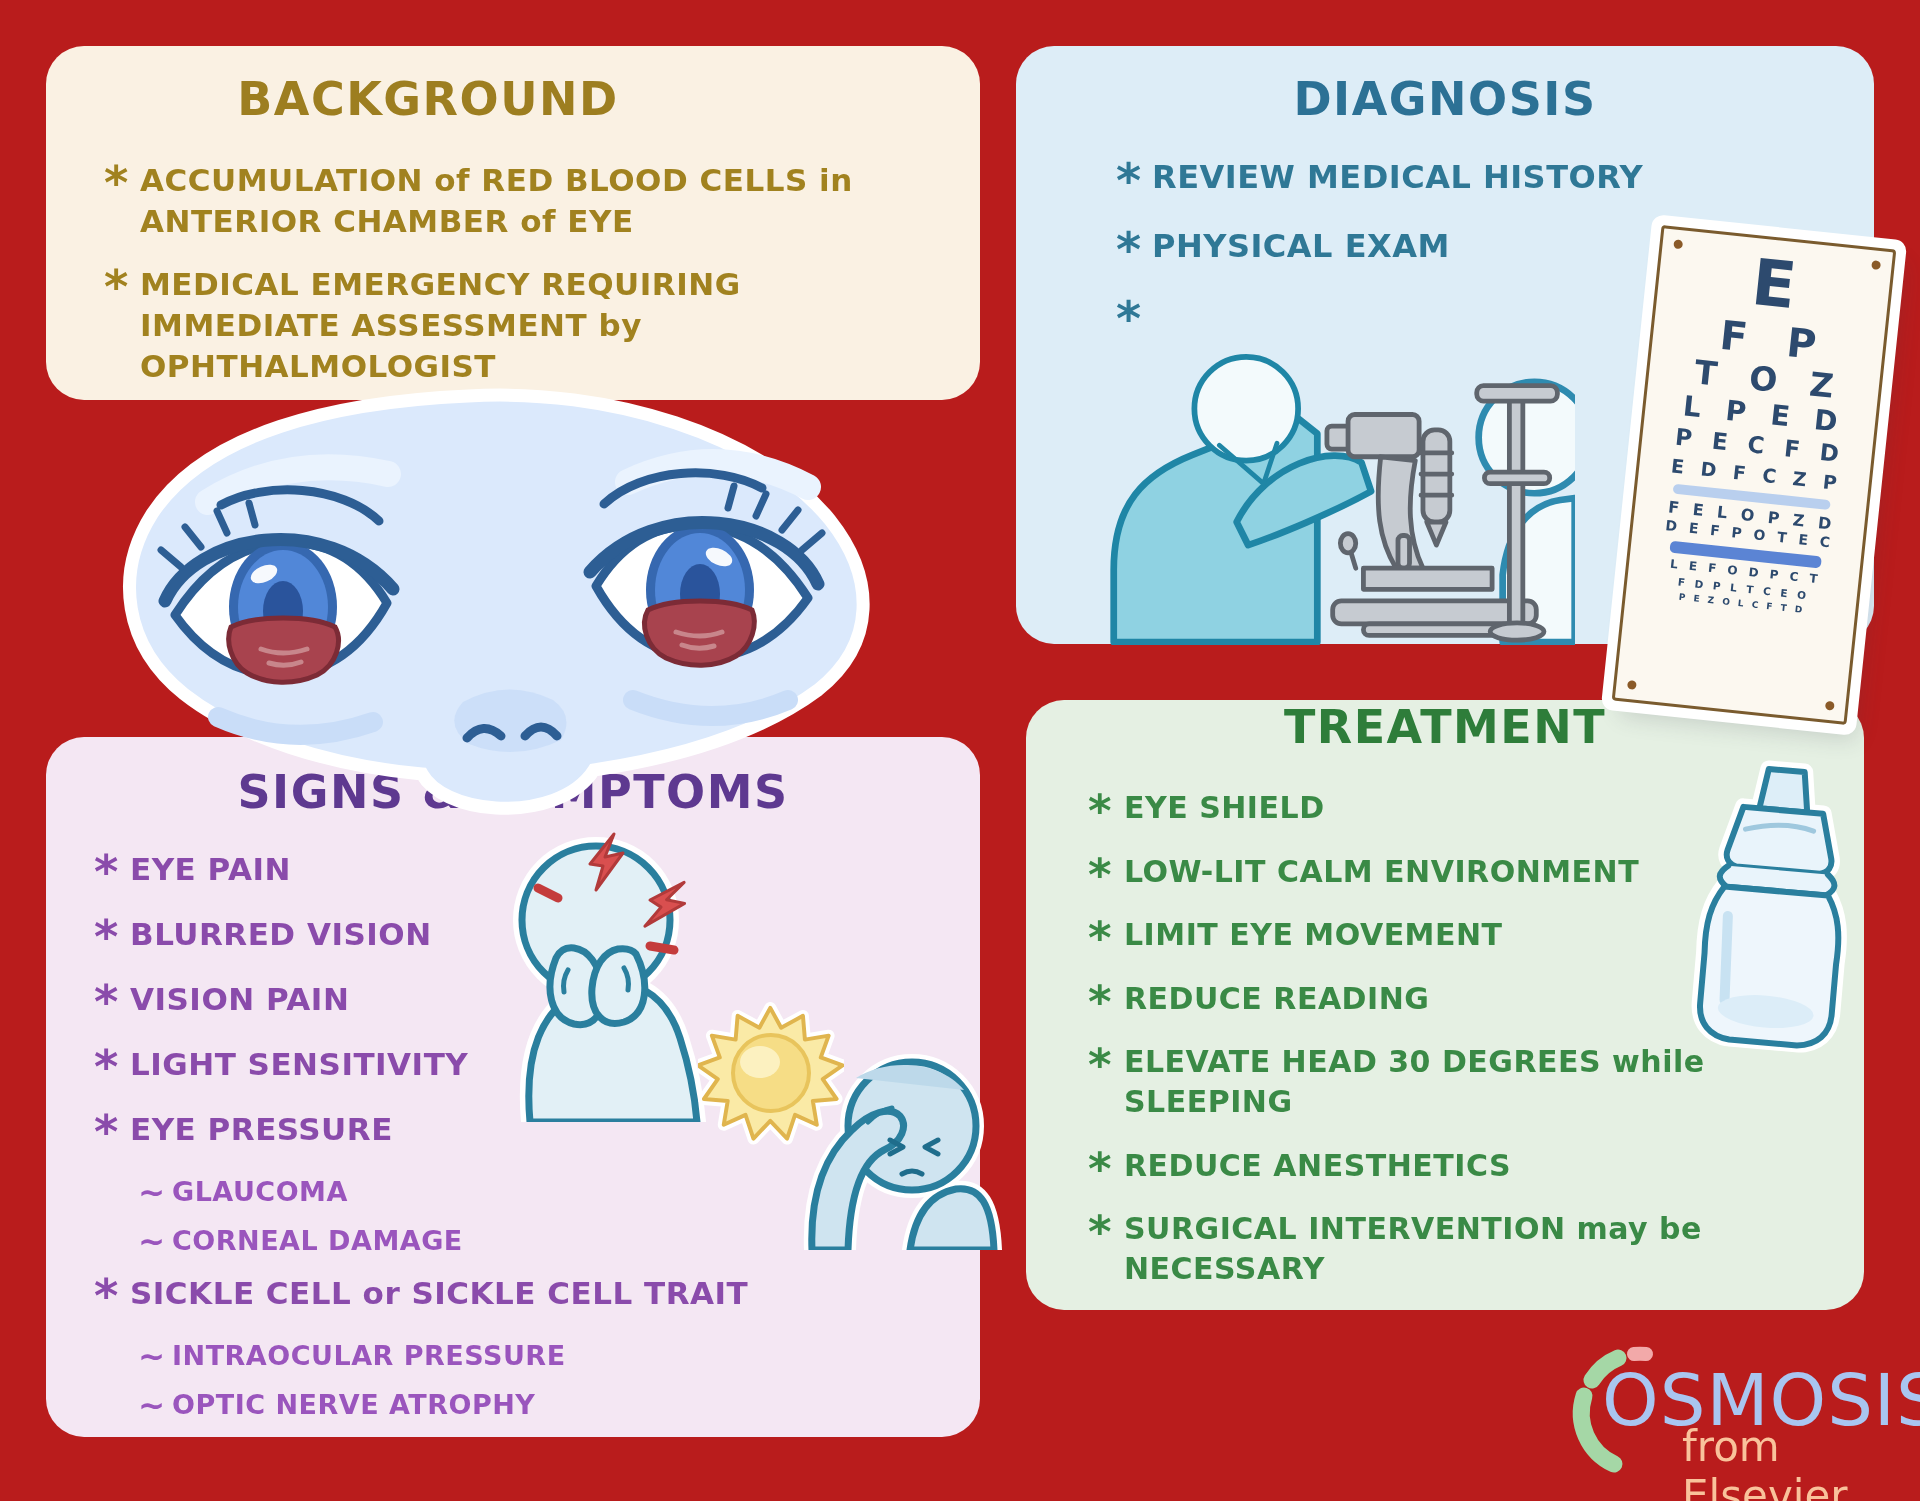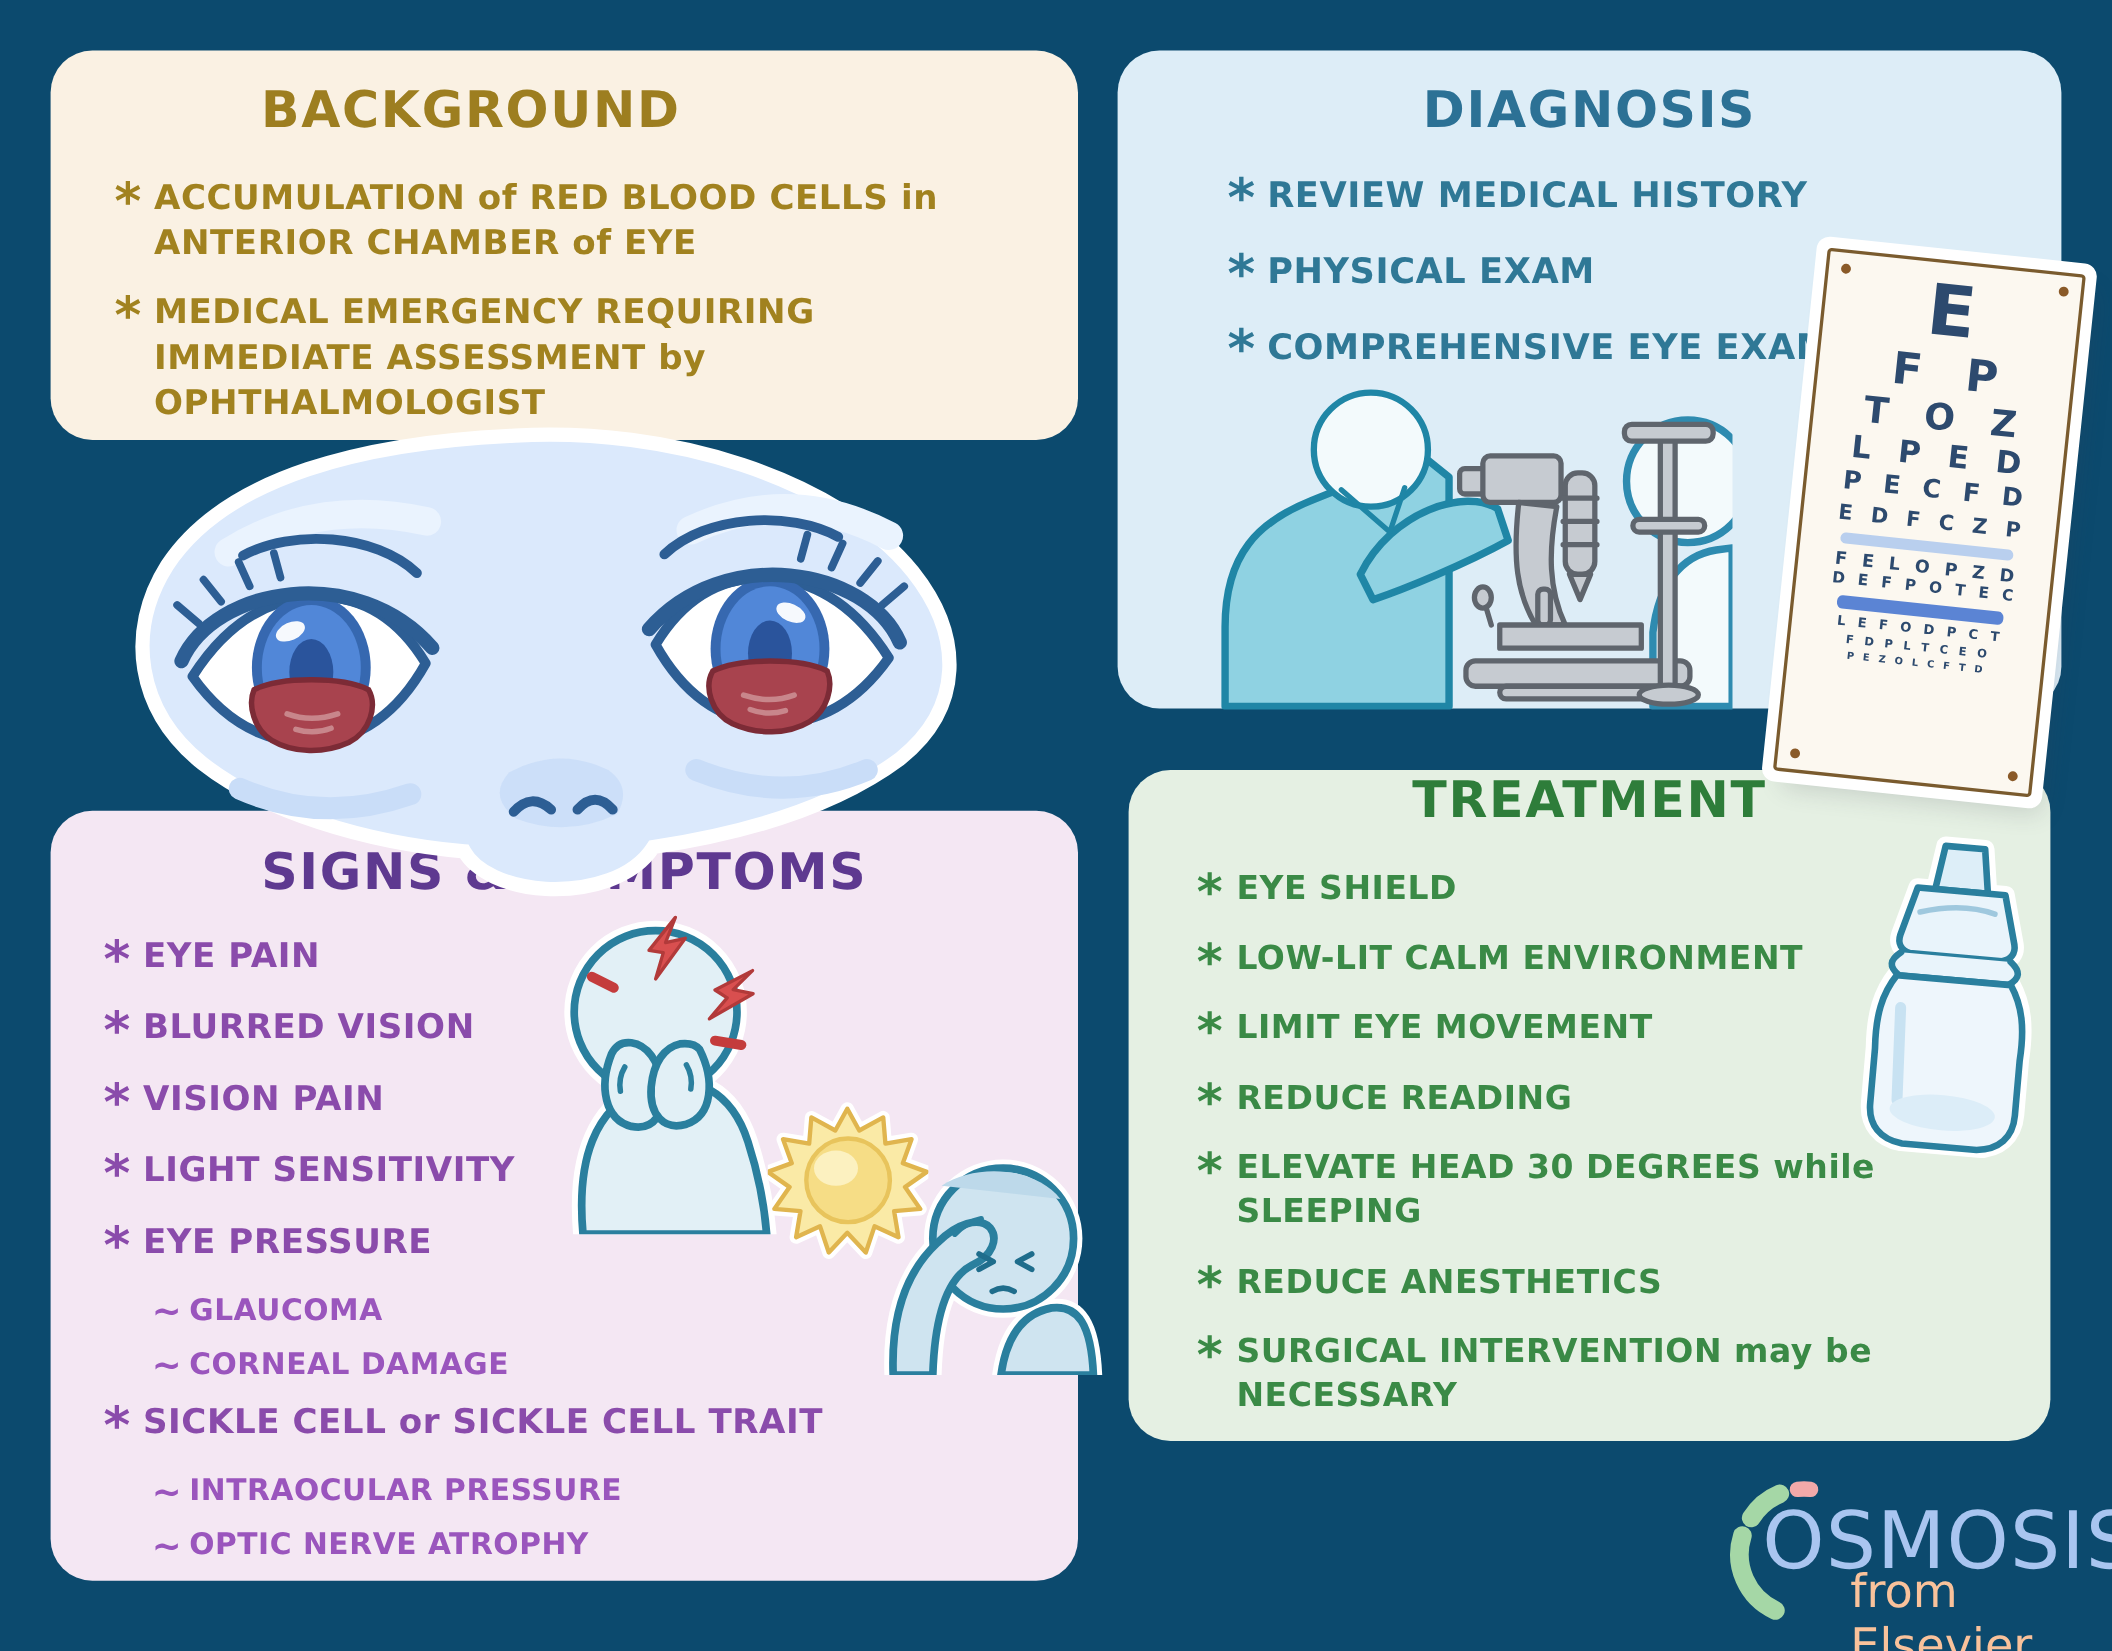--- a/index.html
+++ b/index.html
@@ -1,16 +1,16 @@
 <!DOCTYPE html>
 <html><head>
 <meta charset="utf-8">
 <style>
   html,body{margin:0;padding:0;background:#ffffff;}
-  .canvas{position:relative;width:1920px;height:1501px;background:#0c4a6e;overflow:hidden;
+  .canvas{position:relative;width:1920px;height:1501px;background:#b91c1c;overflow:hidden;
           font-family:"DejaVu Sans","Liberation Sans",sans-serif;}
   .panel{position:absolute;border-radius:38px;z-index:1;}
   .panel h2{margin:0;text-align:center;font-size:46px;font-weight:800;letter-spacing:1.5px;}
   .panel-background{left:46px;top:46px;width:934px;height:354px;background:#faf1e3;}
   .panel-background h2{color:#9d7e20;padding:26px 170px 0 0;}
   .panel-diagnosis{left:1016px;top:46px;width:858px;height:598px;background:#ddedf7;}
   .panel-diagnosis h2{color:#2c7195;padding-top:26px;}
   .panel-signs{left:46px;top:737px;width:934px;height:700px;background:#f4e7f3;}
   .panel-signs h2{color:#5e3990;padding-top:28px;}
   .panel-treatment{left:1026px;top:700px;width:838px;height:610px;background:#e5f0e3;}
@@ -91,21 +91,20 @@
       <div class="li">
         <span class="star">*</span>
         <span class="txt">REVIEW MEDICAL HISTORY</span>
       </div>
       <div class="li">
         <span class="star">*</span>
         <span class="txt">PHYSICAL EXAM</span>
       </div>
       <div class="li">
         <span class="star">*</span>
-        <span class="txt">COMPREHENSIVE EYE EXAM</span>
       </div>
     </div>
   </section>
 
   <section class="panel panel-signs">
     <h2>SIGNS &amp; SYMPTOMS</h2>
     <div class="list">
       <div class="li">
         <span class="star">*</span>
         <span class="txt">EYE PAIN</span>

